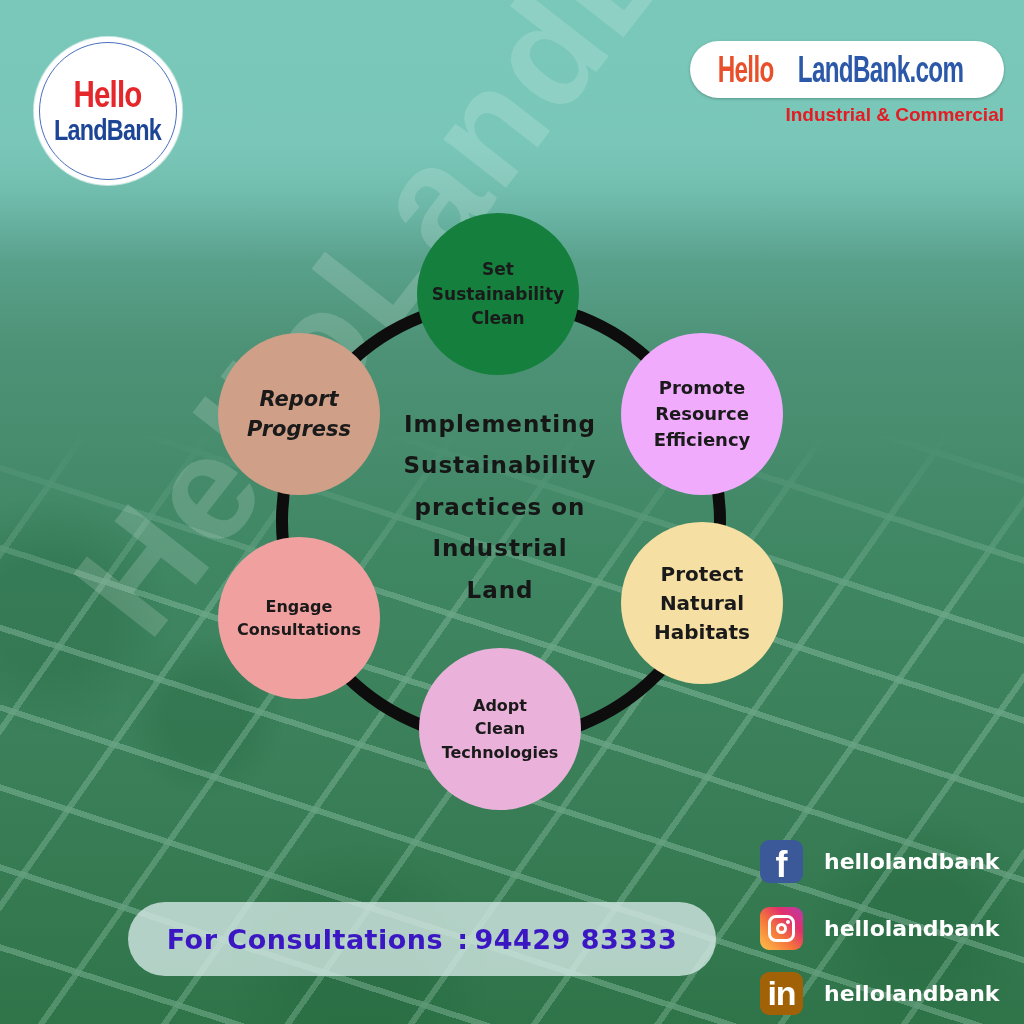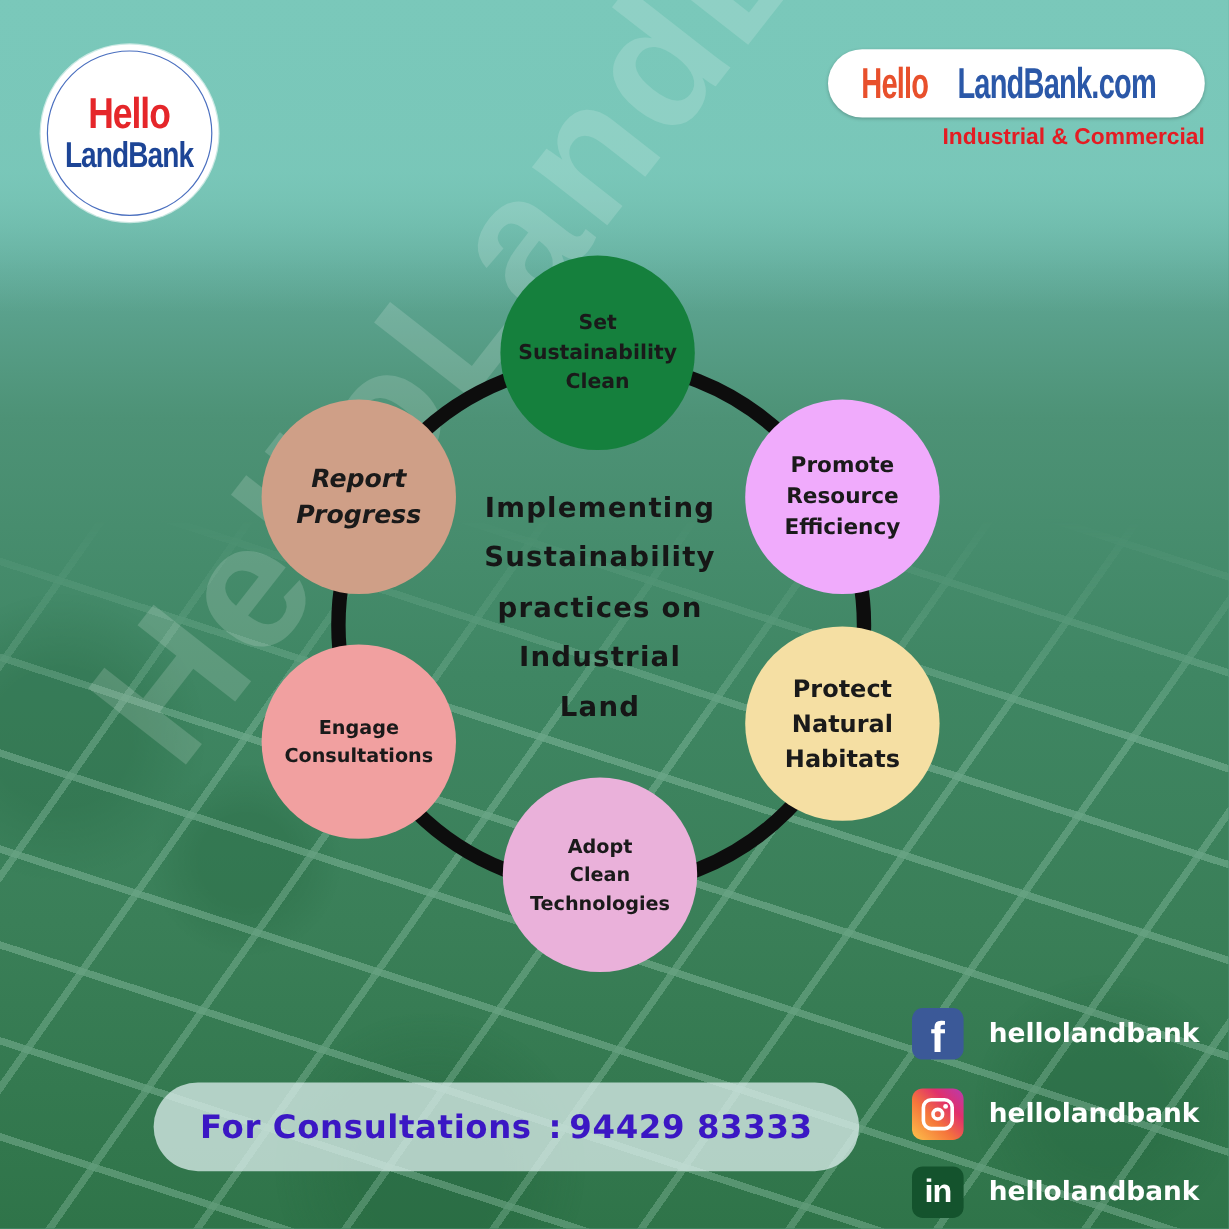--- a/index.html
+++ b/index.html
@@ -129,21 +129,21 @@
     width: 27px; height: 27px; border: 3px solid #fff; border-radius: 8px; position: relative;
   }
   .ig-glyph::before {
     content: ""; position: absolute; left: 5px; top: 5px; width: 11px; height: 11px;
     border: 3px solid #fff; border-radius: 50%; box-sizing: border-box;
   }
   .ig-glyph::after {
     content: ""; position: absolute; right: 2px; top: 2px; width: 4px; height: 4px;
     background: #fff; border-radius: 50%;
   }
-  .icon-li { background: #14532d; font-size: 27px; letter-spacing: -1px; }
+  .icon-li { background: #a16207; font-size: 34px; letter-spacing: -1px; }
   .social-handle {
     margin-left: 21px; color: #fff; font-weight: 700; font-size: 22px;
     font-family: "DejaVu Sans", sans-serif;
   }
 </style>
 </head>
 <body>
 
 <div class="bg"></div>
 <div class="bg-texture"></div>

